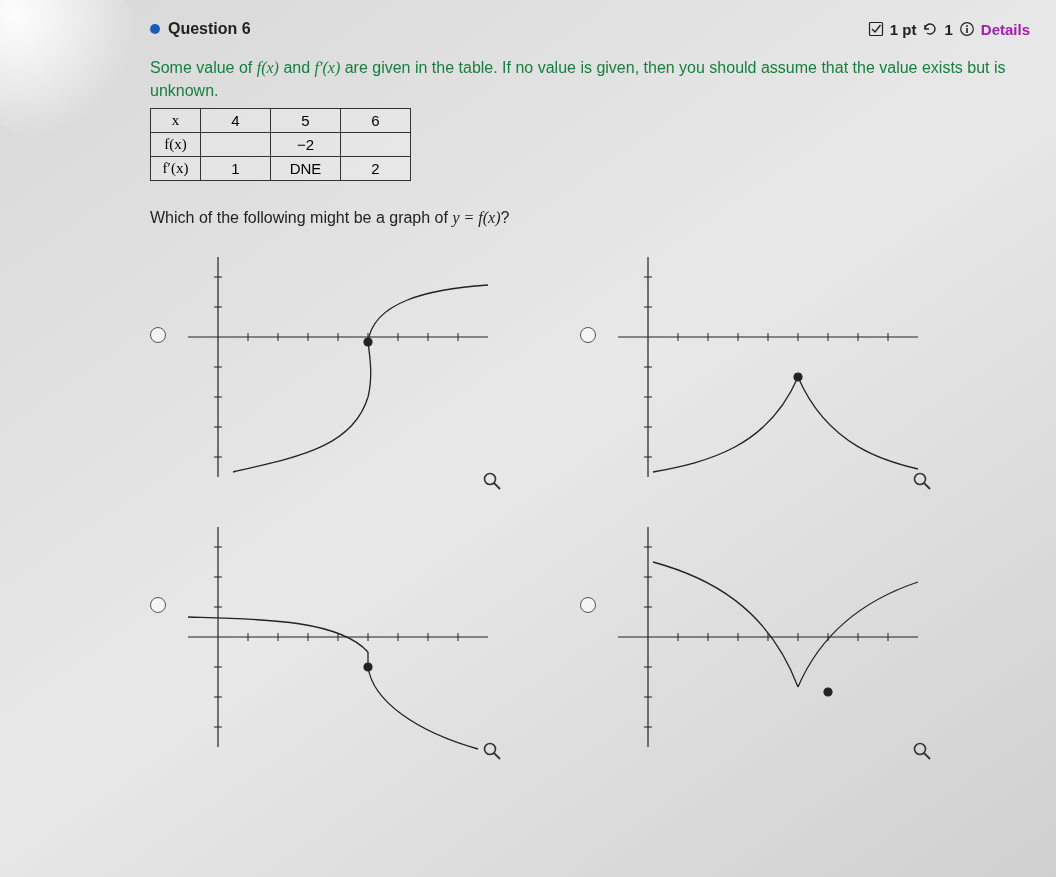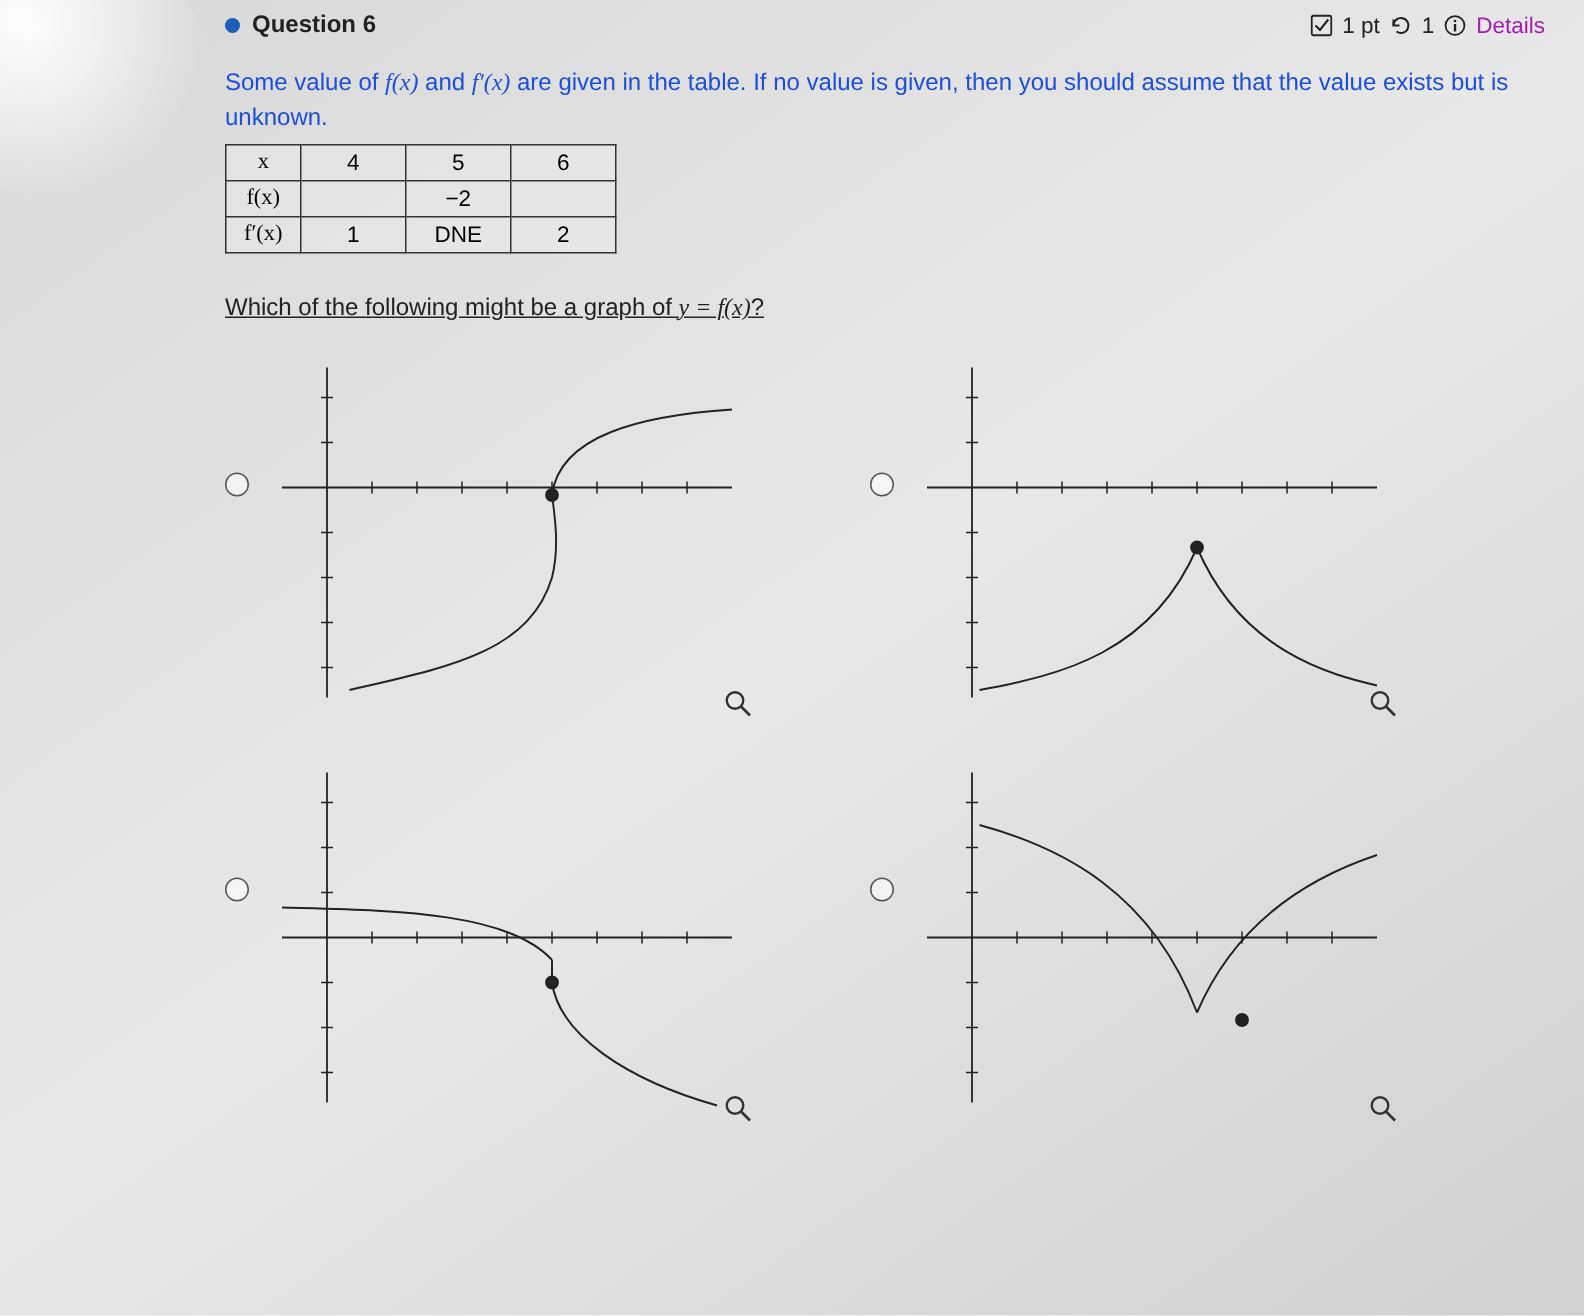--- a/index.html
+++ b/index.html
@@ -14,60 +14,60 @@
   .glare {
     position: absolute;
     top: -40px; left: -40px;
     width: 180px; height: 180px;
     background: radial-gradient(circle at 30% 30%, rgba(255,255,255,0.95) 0%, rgba(255,255,255,0.6) 30%, rgba(255,255,255,0) 70%);
     border-radius: 50%;
     pointer-events: none;
   }
   .page {
     position: absolute;
-    left: 150px; top: 8px;
+    left: 150px; top: 20px;
     width: 880px;
   }
   .qheader {
     display: flex;
     align-items: center;
     justify-content: space-between;
     font-size: 16px;
     color: #222;
     margin-bottom: 18px;
   }
   .qheader-left { display: flex; align-items: center; gap: 8px; }
   .dot { width: 10px; height: 10px; border-radius: 50%; background: #1a5fb4; display: inline-block; }
   .qlabel { font-weight: 600; }
-  .qheader-right { display: flex; align-items: center; gap: 6px; font-size: 15px; }
+  .qheader-right { display: flex; align-items: center; gap: 6px; font-size: 15px; font-weight: bold; }
   .icon { display:inline-flex; align-items:center; justify-content:center; }
   .details-link { color: #a21caf; }
   .prompt {
     font-size: 16px;
-    color: #1d4ed8;
+    color: #15803d;
     line-height: 1.45;
     margin-bottom: 6px;
     max-width: 860px;
   }
   .math-it { font-style: italic; font-family: Georgia, 'Times New Roman', serif; }
   table.data {
     border-collapse: collapse;
     margin-bottom: 28px;
   }
   table.data td, table.data th {
     border: 1px solid #333;
     padding: 3px 10px;
     font-size: 15px;
     text-align: center;
     min-width: 70px;
     background: rgba(255,255,255,0.2);
   }
   table.data th { font-weight: 400; font-style: normal; }
   .row-label { font-style: italic; font-family: Georgia, 'Times New Roman', serif; text-align: left; min-width: 50px !important; }
-  .question2 { font-size: 16px; color: #222; margin-bottom: 20px; text-decoration: underline; }
+  .question2 { font-size: 16px; color: #222; margin-bottom: 20px; }
   .graph-grid {
     display: grid;
     grid-template-columns: 1fr 1fr;
     grid-template-rows: 1fr 1fr;
     gap: 30px 40px;
     width: 820px;
   }
   .graph-cell {
     display: flex;
     align-items: flex-start;

